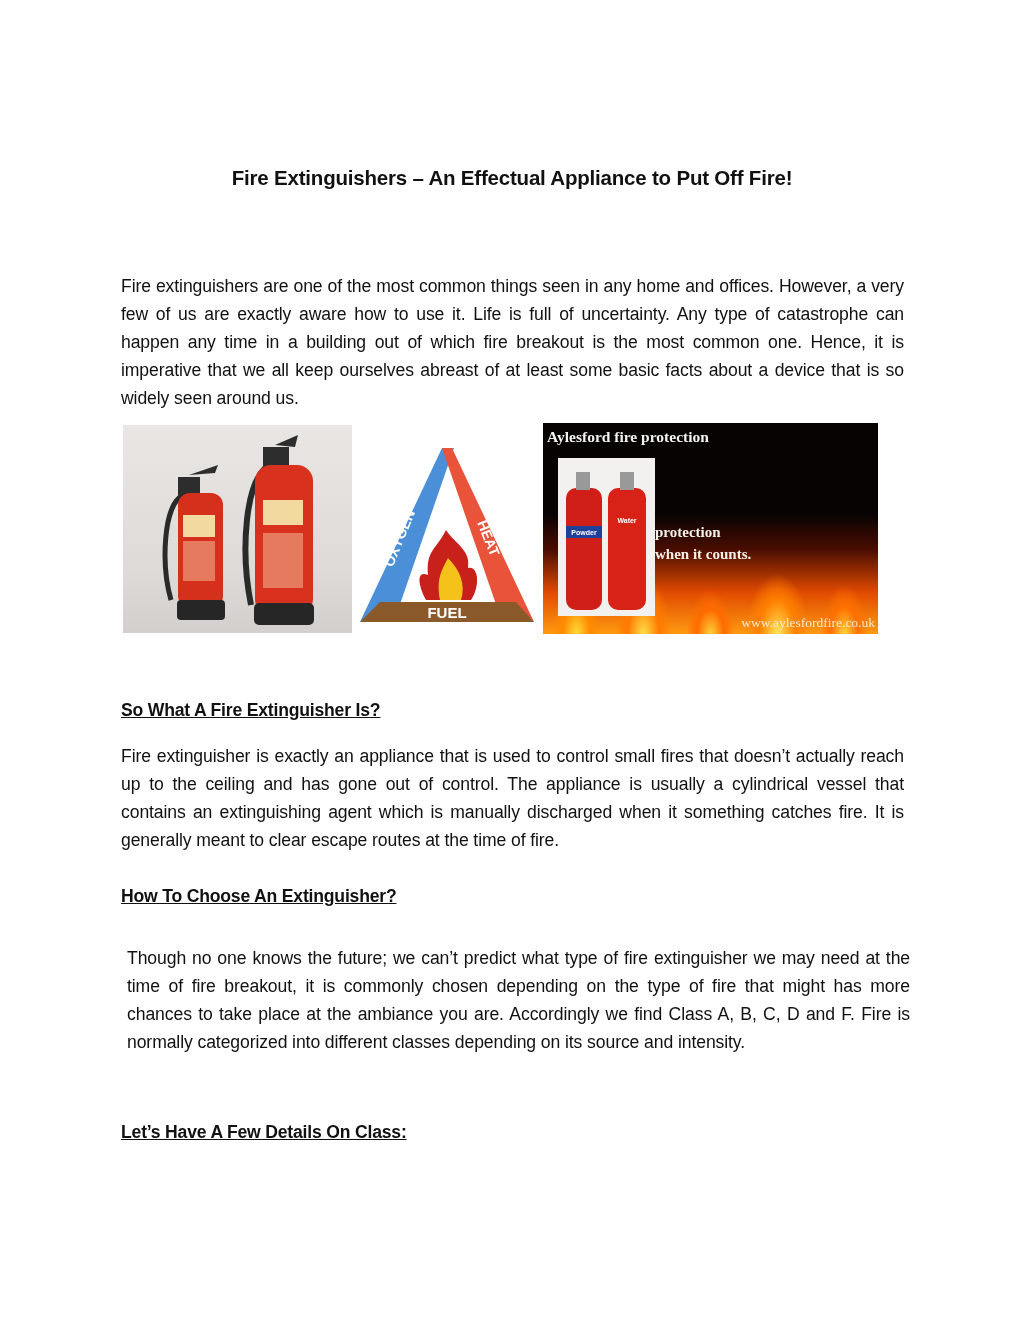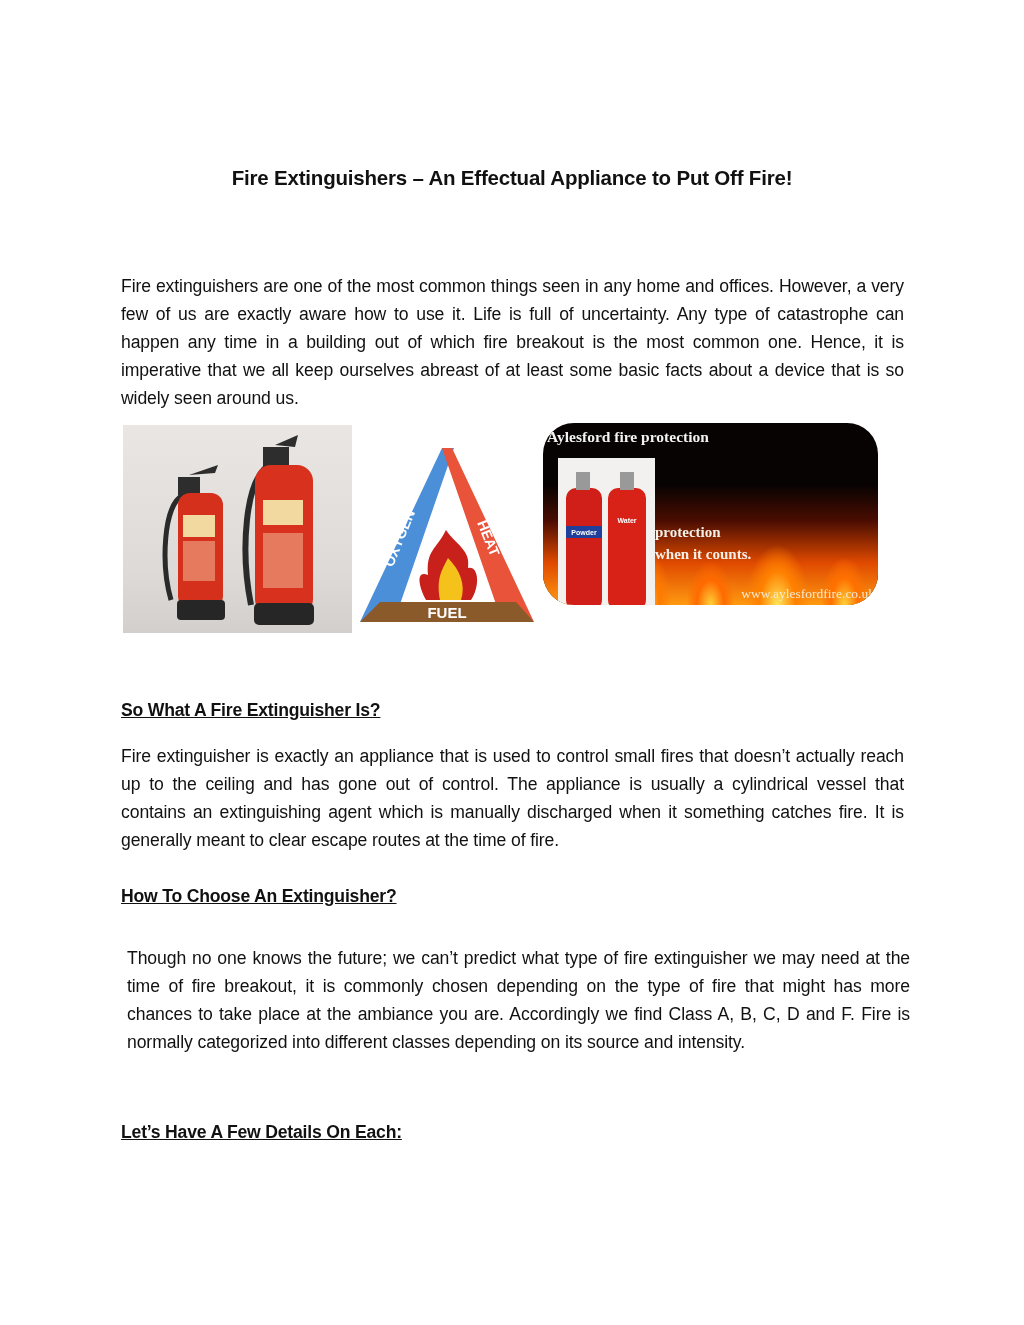--- a/index.html
+++ b/index.html
@@ -19,21 +19,21 @@
   .h2 { top: 886px; }
   .h3 { top: 1122px; }
 
   .img { position: absolute; overflow: hidden; }
   
   .img1 { left: 123px; top: 425px; width: 229px; height: 208px;
           background: linear-gradient(180deg, #e9e6e4 0%, #dedad7 70%, #d3cfcc 100%); }
   
   .img2 { left: 356px; top: 440px; width: 182px; height: 192px; background: #fff; }
   
-  .img3 { left: 543px; top: 423px; width: 335px; height: 182px; background: #070302; border-radius: 31px; }
+  .img3 { left: 543px; top: 423px; width: 335px; height: 211px; background: #070302; }
 
   .img3 .flames { position: absolute; left: 0; right: 0; bottom: 0; height: 120px;
      background:
        radial-gradient(ellipse 30px 60px at 10% 100%, #ffdb3a 0%, #ff8a00 45%, rgba(200,40,0,0) 80%),
        radial-gradient(ellipse 35px 70px at 30% 100%, #ffe04a 0%, #ff7a00 45%, rgba(200,40,0,0) 80%),
        radial-gradient(ellipse 30px 55px at 50% 100%, #ffd23a 0%, #ff6a00 45%, rgba(200,40,0,0) 80%),
        radial-gradient(ellipse 40px 75px at 70% 100%, #ffe65a 0%, #ff8000 45%, rgba(200,40,0,0) 80%),
        radial-gradient(ellipse 30px 60px at 90% 100%, #ffd23a 0%, #ff7000 45%, rgba(200,40,0,0) 80%),
        linear-gradient(0deg, #ff9a10 0%, #e04a00 35%, rgba(120,20,0,0.6) 70%, rgba(0,0,0,0) 100%); }
   .img3 .heading-text { position: absolute; left: 4px; top: 5px; color: #f2f2f2;
@@ -109,15 +109,15 @@
     </div>
     <div class="url">www.aylesfordfire.co.uk</div>
   </div>
 
   <div class="heading h1">So What A Fire Extinguisher Is?</div>
   <div class="para p2">Fire extinguisher is exactly an appliance that is used to control small fires that doesn’t actually reach up to the ceiling and has gone out of control. The appliance is usually a cylindrical vessel that contains an extinguishing agent which is manually discharged when it something catches fire. It is generally meant to clear escape routes at the time of fire.</div>
 
   <div class="heading h2">How To Choose An Extinguisher?</div>
   <div class="para p3">Though no one knows the future; we can’t predict what type of fire extinguisher we may need at the time of fire breakout, it is commonly chosen depending on the type of fire that might has more chances  to take place at the ambiance you are. Accordingly we find Class A, B, C, D and F. Fire is normally categorized into different classes depending on its source and intensity.</div>
 
-  <div class="heading h3">Let’s Have A Few Details On Each:</div>
+  <div class="heading h3">Let’s Have A Few Details On Class:</div>
 
 </div>
 
 </body></html>

